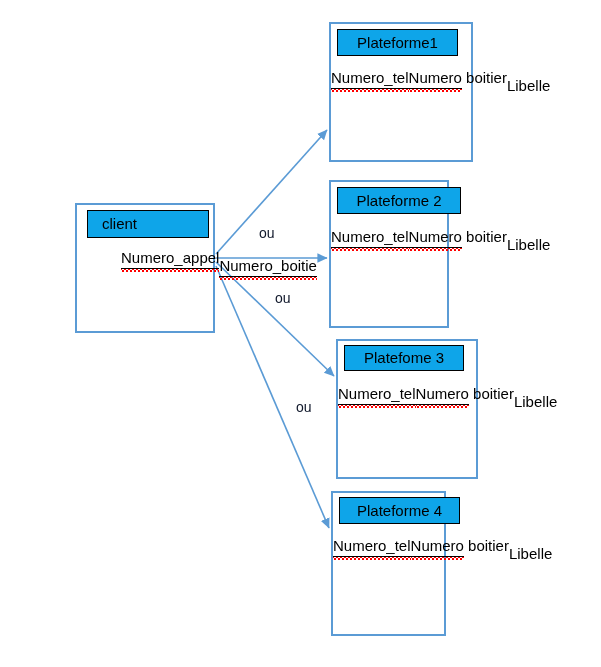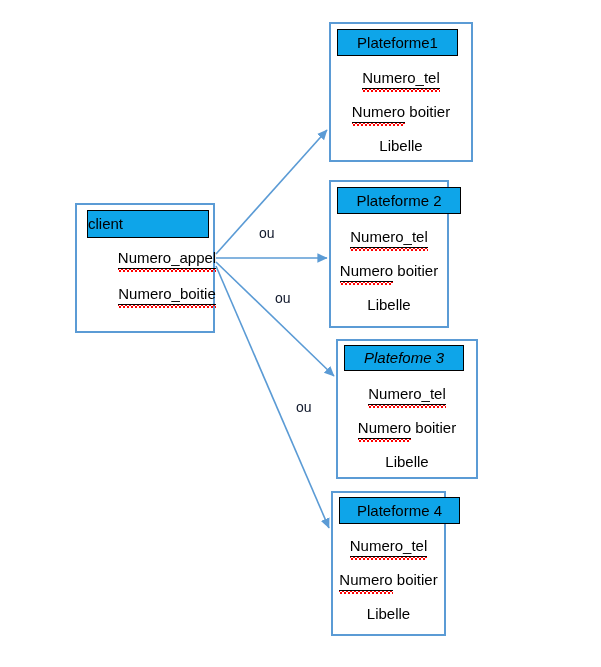--- a/index.html
+++ b/index.html
@@ -31,27 +31,28 @@
     font-size: 15px;
     color: #000000;
     line-height: 1.2;
     display: flex;
     align-items: center;
     justify-content: center;
     white-space: nowrap;
   }
   .entity-title.left {
     justify-content: flex-start;
+    padding-left: 14px;
   }
   .attrs {
     position: absolute;
     left: 0;
     right: 0;
     display: flex;
-    flex-direction: column;
+    flex-direction: row;
     align-items: center;
   }
   .attr {
     font-size: 15px;
     color: #000000;
     white-space: nowrap;
     line-height: 1.25;
     position: relative;
   }
 
@@ -149,21 +150,21 @@
       <div class="attr" style="margin-bottom:14px;">
         <span class="ul sp">Numero</span><span> boitier</span>
       </div>
       <div class="attr">
         <span>Libelle</span>
       </div>
     </div>
   </div>
 
   <div class="entity" style="left:336px; top:339px; width:142px; height:140px;">
-    <div class="entity-title" style="left:6px; top:4px; width:120px; height:26px;font-style:italic;">Platefome 3</div>
+    <div class="entity-title" style="left:6px; top:4px; width:120px; height:26px;">Platefome 3</div>
     <div class="attrs" style="top:44px;">
       <div class="attr" style="margin-bottom:14px;">
         <span class="ul sp">Numero_tel</span>
       </div>
       <div class="attr" style="margin-bottom:14px;">
         <span class="ul sp">Numero</span><span> boitier</span>
       </div>
       <div class="attr">
         <span>Libelle</span>
       </div>

